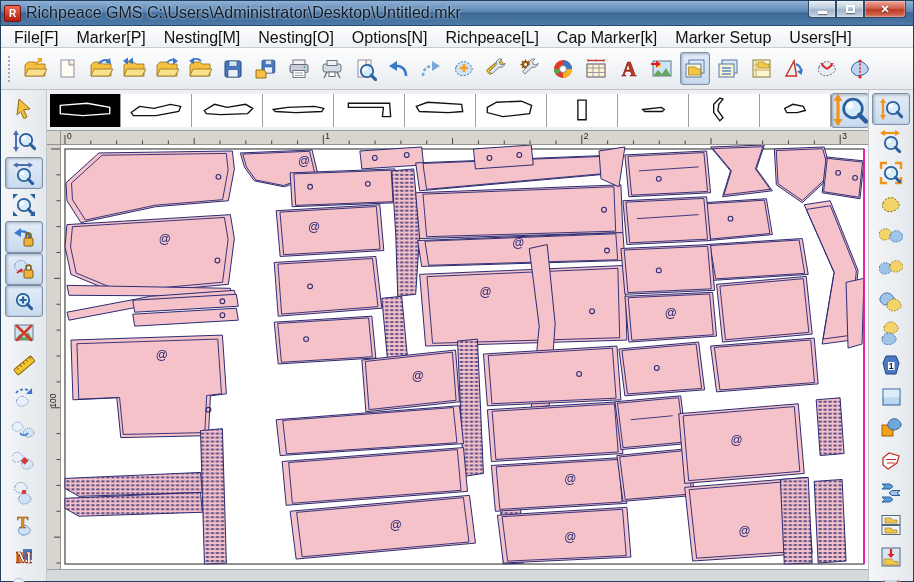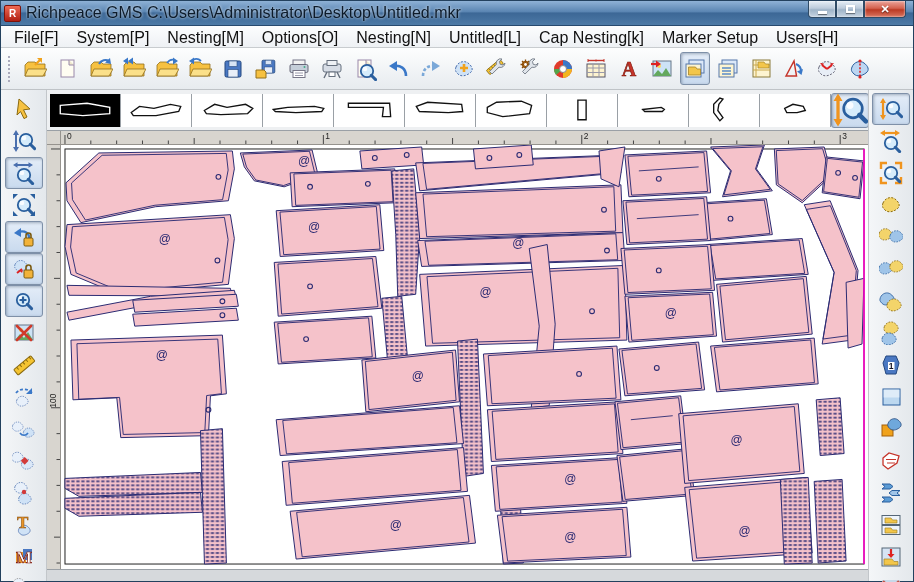--- a/index.html
+++ b/index.html
@@ -71,26 +71,26 @@
           <span class="g-max"></span>
         </div>
       <div class="wbtn close">
           <span class="g-close">✕</span>
         </div>
     </div>
   </div>
 
   <div class="menubar" id="menubar">
       <div class="menu-item">File[F]</div>
-      <div class="menu-item">System[P]</div>
+      <div class="menu-item">Marker[P]</div>
       <div class="menu-item">Nesting[M]</div>
-      <div class="menu-item">Options[O]</div>
-      <div class="menu-item">Nesting[N]</div>
-      <div class="menu-item">Untitled[L]</div>
-      <div class="menu-item">Cap Nesting[k]</div>
+      <div class="menu-item">Nesting[O]</div>
+      <div class="menu-item">Options[N]</div>
+      <div class="menu-item">Richpeace[L]</div>
+      <div class="menu-item">Cap Marker[k]</div>
       <div class="menu-item">Marker Setup</div>
       <div class="menu-item">Users[H]</div>
     </div>
 
   <div class="toolbar" id="toolbar">
     <div class="grip"></div>
   <div class="tbtn">
         <svg viewBox="0 0 24 24">
           <path d="M2 8l3-3h7l2 2h8v12H2z" fill="#f6c141" stroke="#93701c" stroke-width=".8"></path>
           <path d="M2 19l3-7h19l-4 7z" fill="#fbe089" stroke="#93701c" stroke-width=".8"></path>

